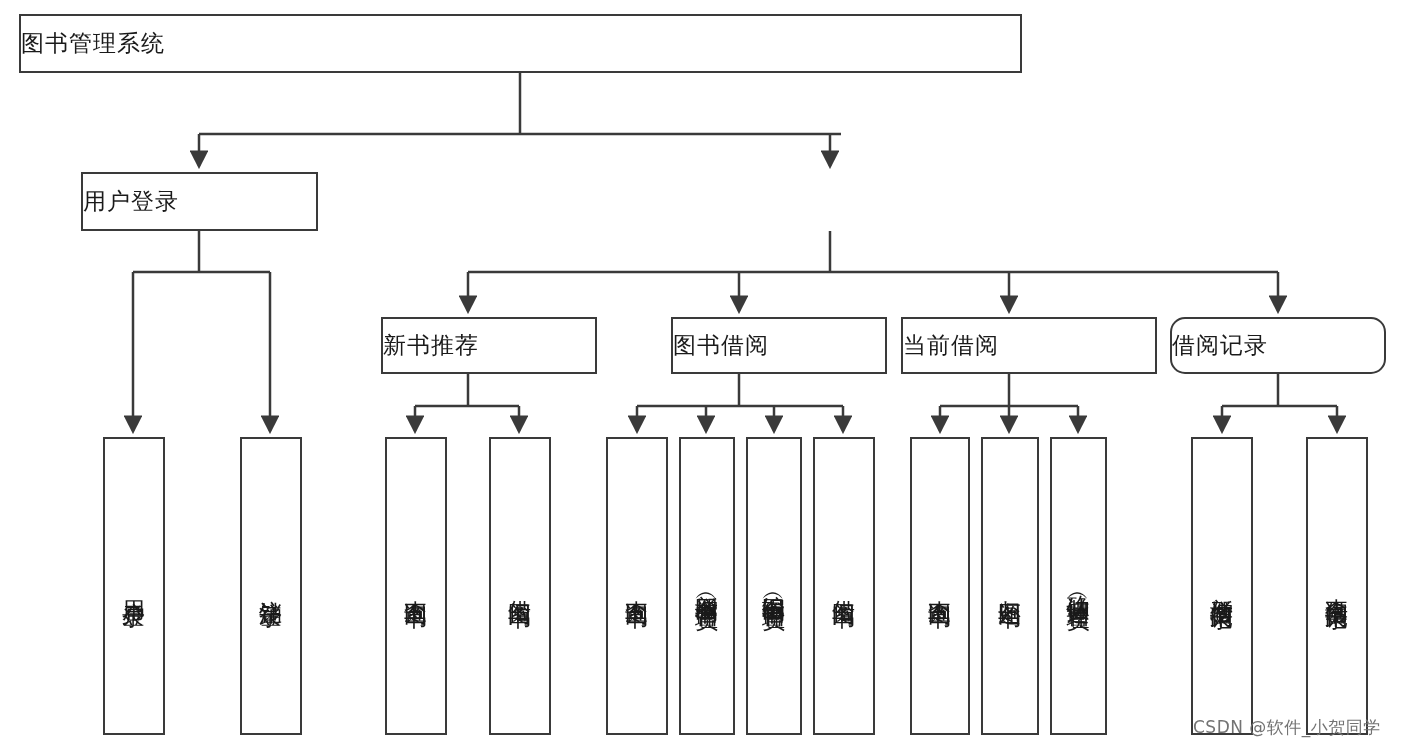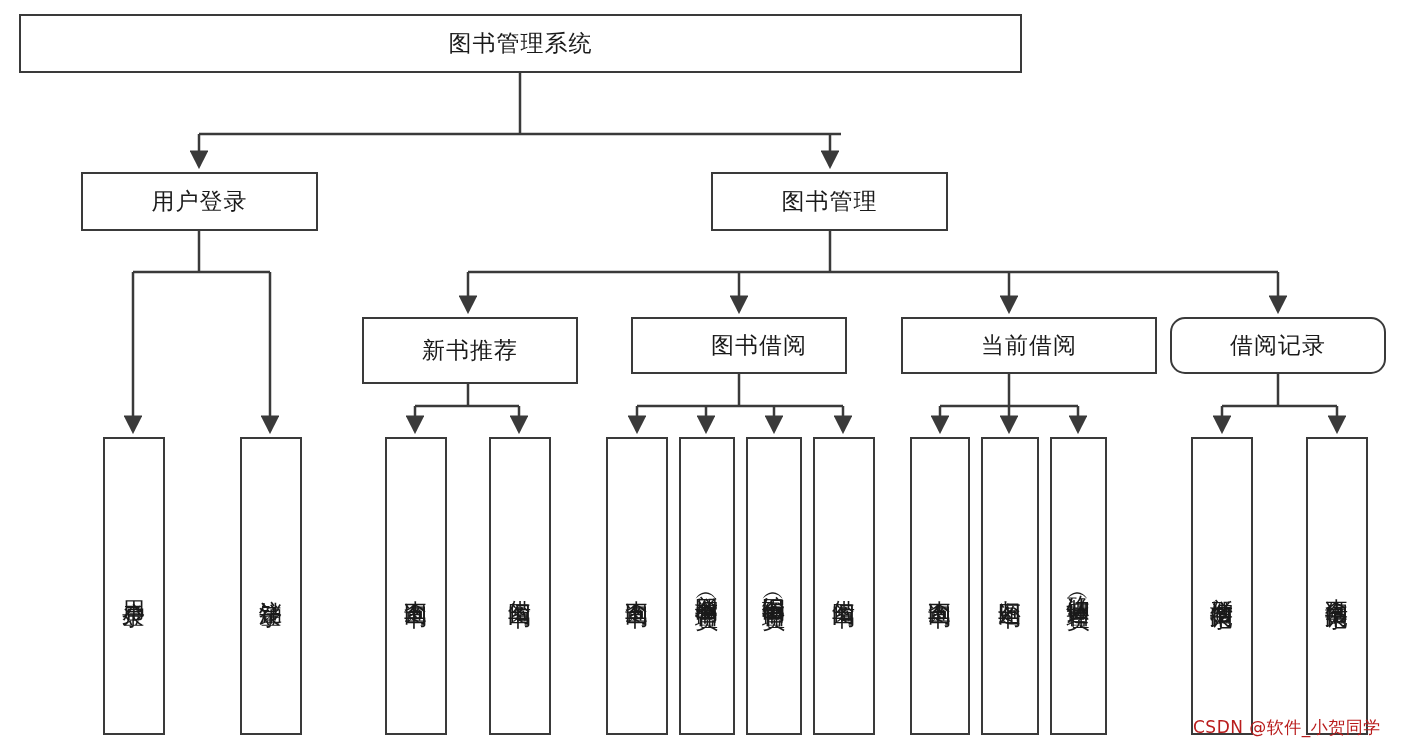--- a/index.html
+++ b/index.html
@@ -26,21 +26,21 @@
     height: 747px;
     pointer-events: none;
   }
   .node {
     position: absolute;
     box-sizing: border-box;
     border: 2.5px solid #3a3a3a;
     background: #ffffff;
     display: flex;
     align-items: center;
-    justify-content: center;
+    justify-content: flex-start;
     color: #1a1a1a;
   }
   .node.horiz {
     font-size: 23px;
     line-height: 1.2;
     letter-spacing: 1px;
   }
   .node.vert {
     writing-mode: vertical-rl;
     text-orientation: upright;
@@ -53,21 +53,21 @@
   }
   .node.vert .vtext {
     writing-mode: vertical-rl;
     text-orientation: upright;
     display: block;
     text-align: center;
   }
   .watermark {
     position: absolute;
     font-size: 17px;
-    color: #b91c1c;
+    color: #737373;
     letter-spacing: 0.5px;
     white-space: nowrap;
     font-family: "DejaVu Sans", "Liberation Sans", sans-serif;
   }
 </style>
 </head>
 <body>
 
 <div id="canvas">
 
@@ -122,28 +122,25 @@
     </g>
   </svg>
 
   <div class="node horiz" style="left:19px; top:14px; width:1003px; height:59px;">
     <span>图书管理系统</span>
   </div>
 
   <div class="node horiz" style="left:81px; top:172px; width:237px; height:59px;">
     <span>用户登录</span>
   </div>
-  <div class="node horiz" style="left:711px; top:172px; width:237px; height:59px;">
-    <span>图书管理</span>
-  </div>
 
-  <div class="node horiz" style="left:362px; top:317px; width:216px; height:67px;">
+  <div class="node horiz" style="left:381px; top:317px; width:216px; height:57px;">
     <span>新书推荐</span>
   </div>
-  <div class="node horiz" style="left:631px; top:317px; width:216px; height:57px;padding-left:40px;">
+  <div class="node horiz" style="left:671px; top:317px; width:216px; height:57px;">
     <span>图书借阅</span>
   </div>
   <div class="node horiz" style="left:901px; top:317px; width:256px; height:57px;">
     <span>当前借阅</span>
   </div>
   <div class="node horiz" style="left:1170px; top:317px; width:216px; height:57px;border-radius:15px;">
     <span>借阅记录</span>
   </div>
 
   <div class="node vert" style="left:103px; top:437px; width:62px; height:298px;">

